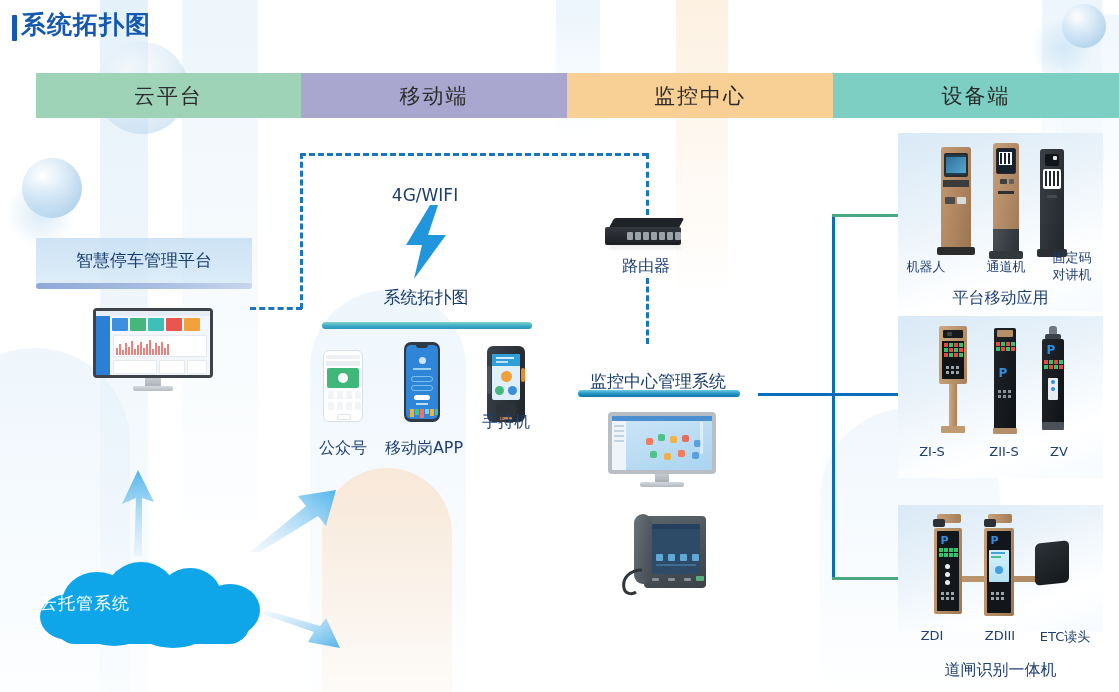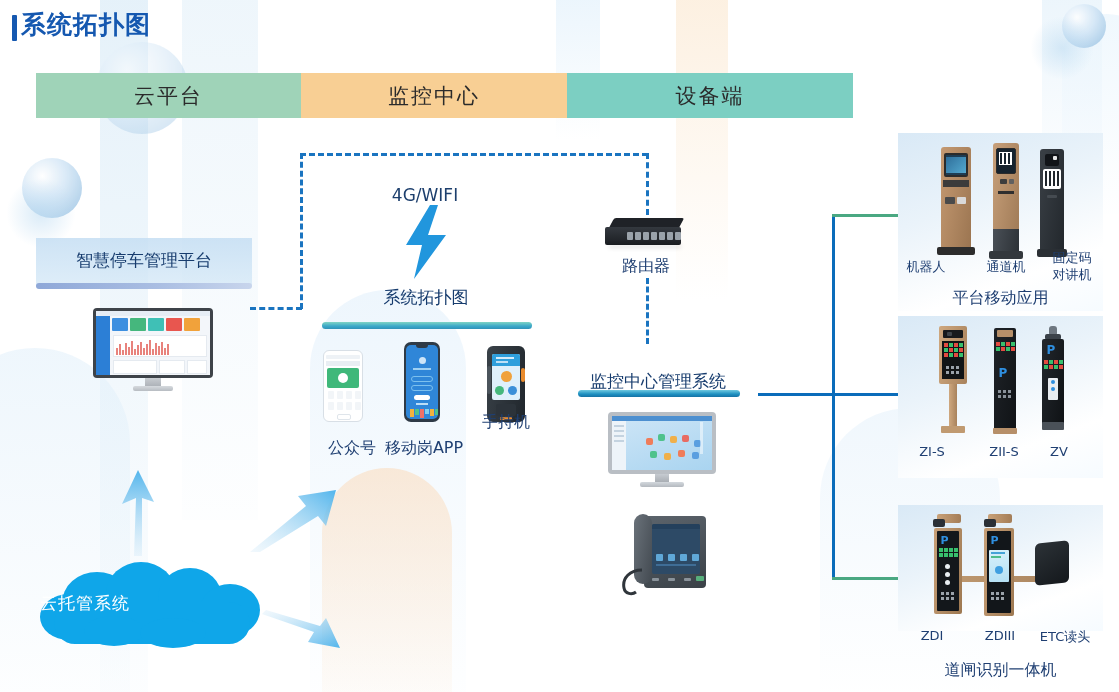--- a/index.html
+++ b/index.html
@@ -99,20 +99,23 @@
   <div class="bg bg-band" style="left:556px;top:0;width:44px;height:140px;background:linear-gradient(180deg,rgba(223,239,251,.6),rgba(223,239,251,0));"></div>
 
   <div id="title-wrap">
     <div id="title-bar"></div>
     <div id="title-text">系统拓扑图</div>
   </div>
 
   <div id="bands">
     <div class="band" style="width:265px;background:#9fd3b8;">
       <span>云平台</span>
+    </div>
+    <div class="band" style="width:266px;background:#a9a7d0;">
+      <span>移动端</span>
     </div>
     <div class="band" style="width:266px;background:#f8cf94;">
       <span>监控中心</span>
     </div>
     <div class="band" style="width:286px;background:#7ccfc2;">
       <span>设备端</span>
     </div>
   </div>
 
   <div class="dash-h" style="left:250px;top:307px;width:52px;"></div>
@@ -233,21 +236,21 @@
       <div style="width:6px;height:8px;background:#f2f5f8;border-radius:1px;"></div>
     </div>
     <div style="position:absolute;left:5px;top:52px;display:flex;gap:3px;">
       <div style="width:6px;height:8px;background:#f2f5f8;border-radius:1px;"></div>
       <div style="width:6px;height:8px;background:#f2f5f8;border-radius:1px;"></div>
       <div style="width:6px;height:8px;background:#f2f5f8;border-radius:1px;"></div>
       <div style="width:6px;height:8px;background:#f2f5f8;border-radius:1px;"></div>
     </div>
     <div style="position:absolute;left:14px;top:64px;width:12px;height:4px;border:1px solid #dfe5eb;border-radius:2px;"></div>
   </div>
-  <div class="cap" style="left:322px;top:438px;width:60px;font-size:16px;">公众号</div>
+  <div class="cap" style="left:313px;top:438px;width:60px;font-size:16px;">公众号</div>
 
   <div class="dev" style="position:absolute;left:404px;top:342px;width:36px;height:80px;">
     <div style="position:absolute;inset:0;background:#2f3a46;border-radius:7px;"></div>
     <div style="position:absolute;left:2px;top:3px;width:32px;height:74px;background:#2f86d8;border-radius:5px;overflow:hidden;">
       <div style="position:absolute;left:10px;top:0;width:12px;height:3px;background:#2f3a46;border-radius:0 0 3px 3px;"></div>
       <div style="position:absolute;left:13px;top:12px;width:7px;height:7px;border-radius:50%;background:#cde5f8;"></div>
       <div style="position:absolute;left:7px;top:23px;width:18px;height:2px;background:#9fd0f2;"></div>
       <div style="position:absolute;left:5px;top:31px;width:22px;height:6px;border:1px solid #7cc0ee;border-radius:3px;box-sizing:border-box;"></div>
       <div style="position:absolute;left:5px;top:40px;width:22px;height:6px;border:1px solid #7cc0ee;border-radius:3px;box-sizing:border-box;"></div>
       <div style="position:absolute;left:8px;top:50px;width:16px;height:5px;background:#ffffff;border-radius:3px;"></div>

